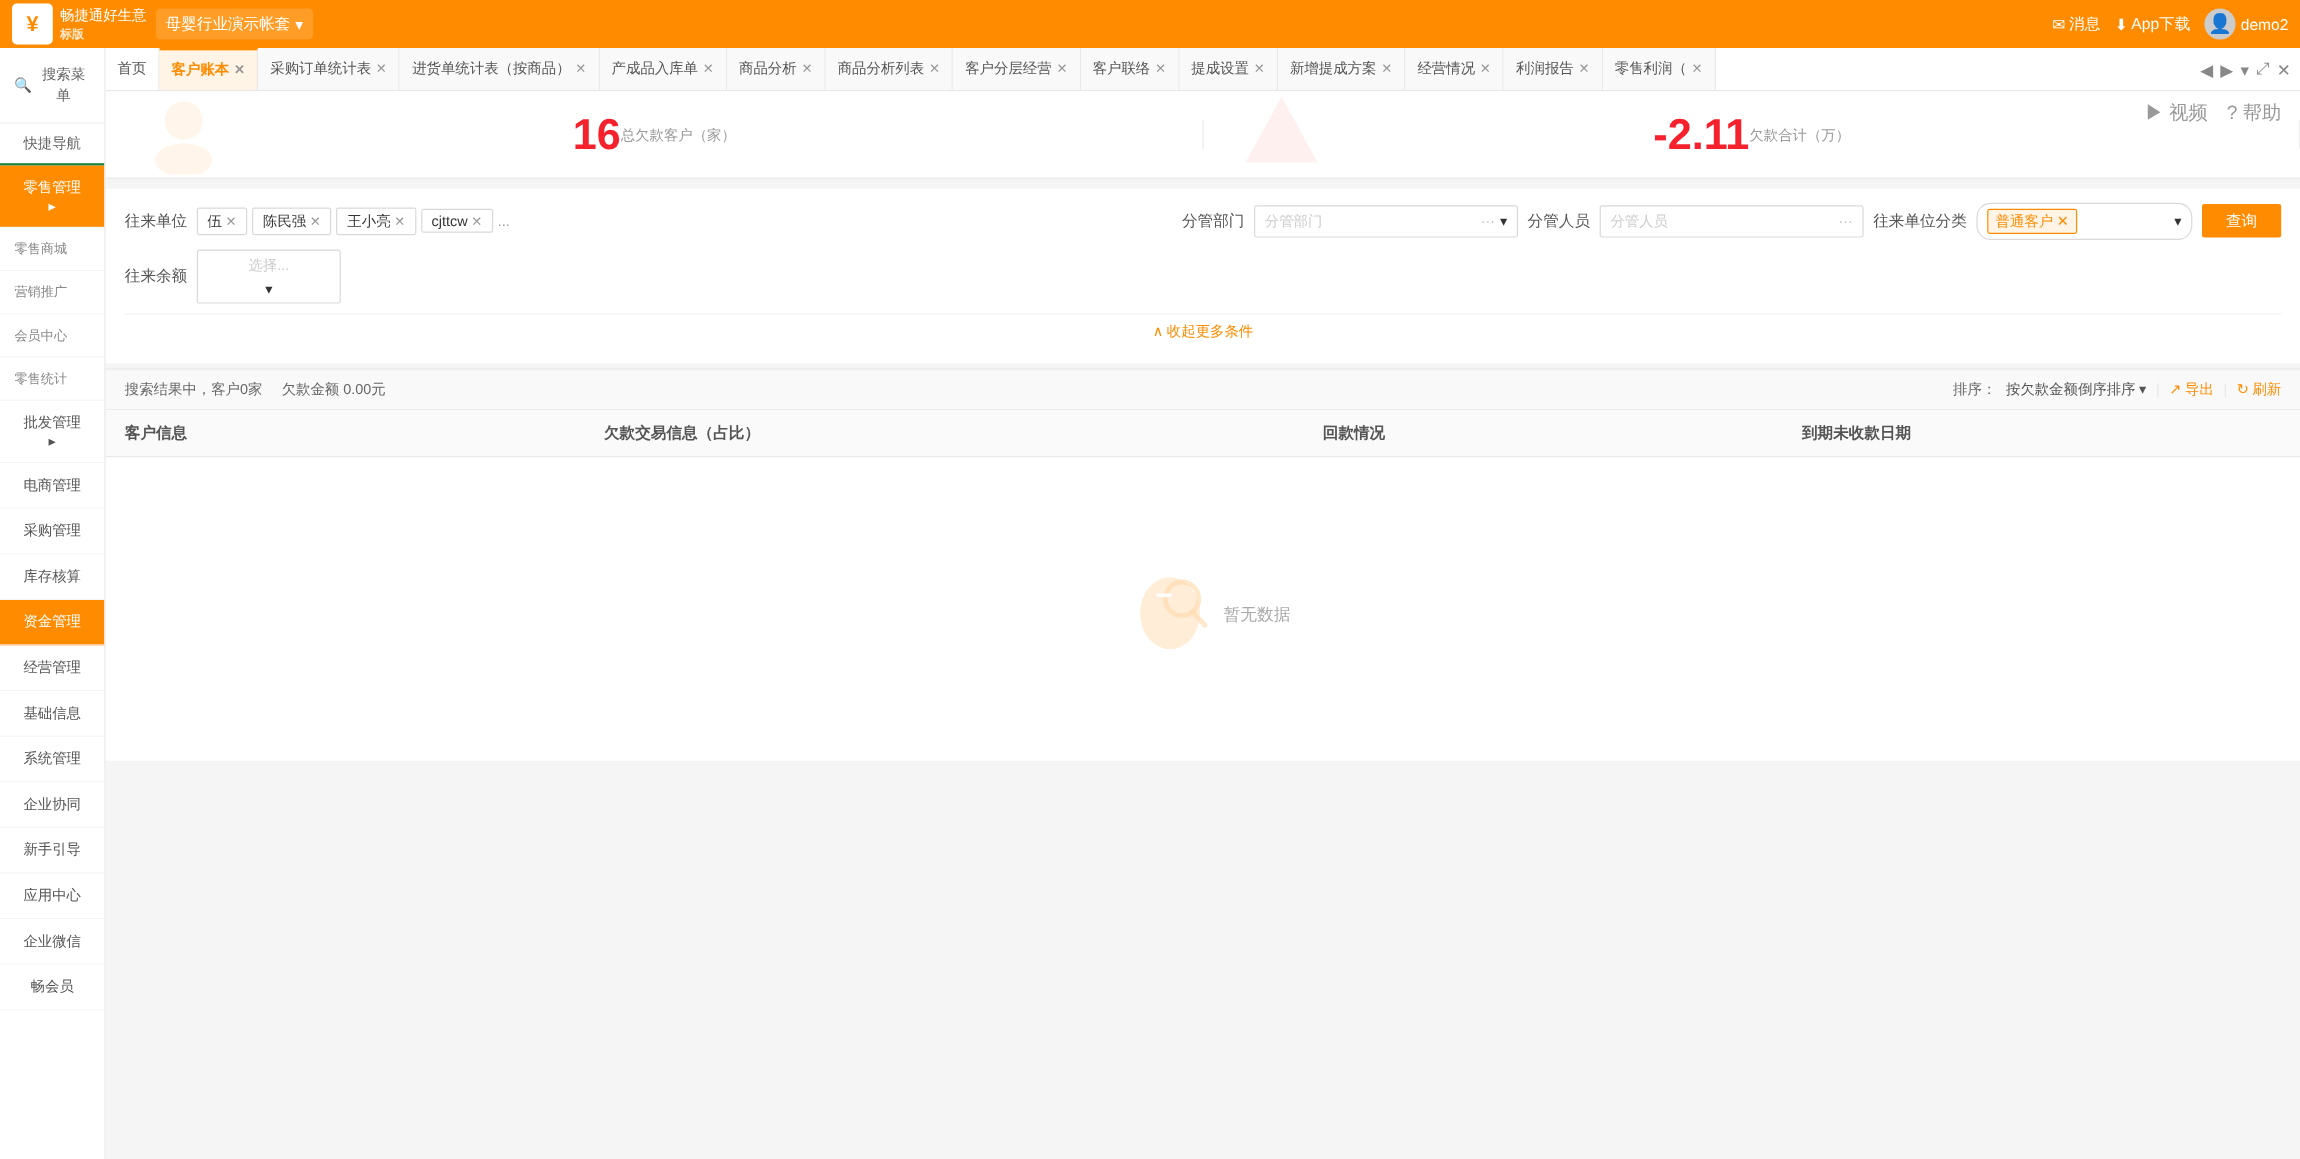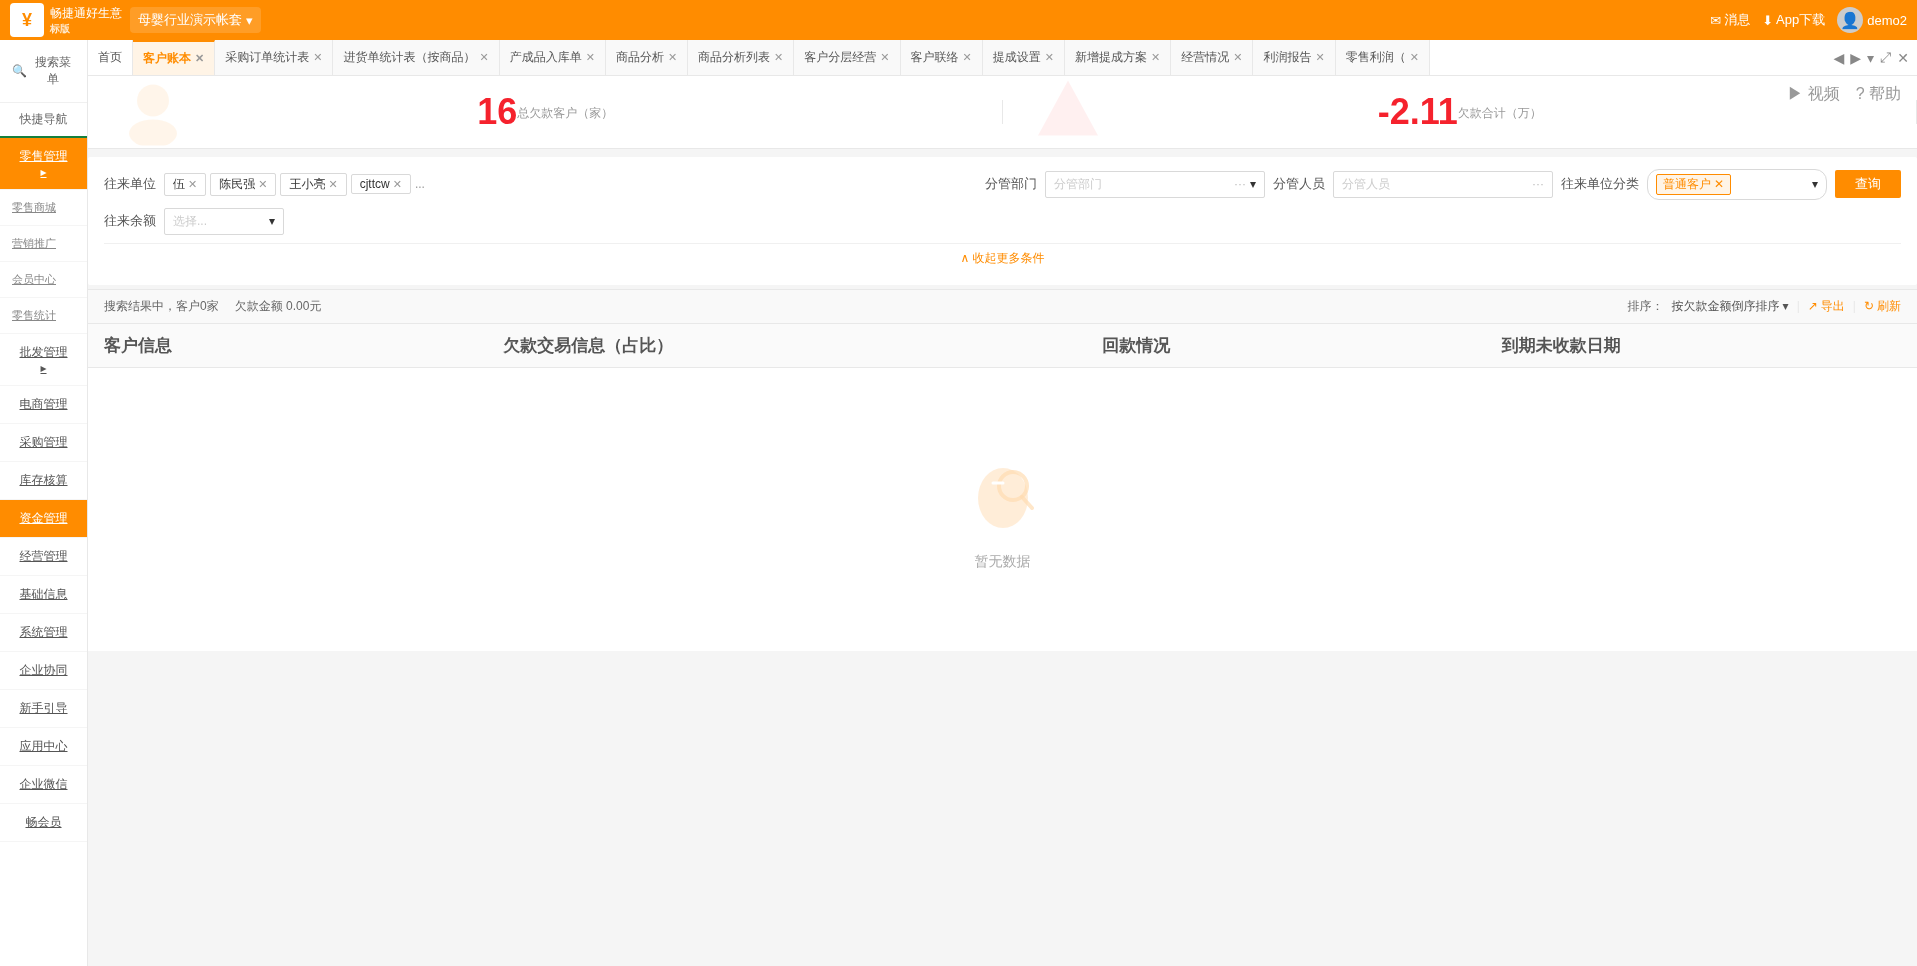--- a/index.html
+++ b/index.html
@@ -22,21 +22,21 @@
     .avatar { width: 26px; height: 26px; border-radius: 50%; background: #ccc; overflow: hidden; display: inline-flex; align-items: center; justify-content: center; font-size: 12px; color: #666; }
 
     
     .main-layout { display: flex; flex: 1; overflow: hidden; }
 
     
     .sidebar { width: 88px; background: #fff; display: flex; flex-direction: column; border-right: 1px solid #e8e8e8; flex-shrink: 0; overflow-y: auto; }
     .sidebar-search { padding: 10px 8px; border-bottom: 1px solid #f0f0f0; }
     .sidebar-search-btn { width: 100%; background: none; border: none; color: #666; font-size: 12px; cursor: pointer; padding: 4px; display: flex; align-items: center; gap: 4px; justify-content: center; }
     .sidebar-nav-btn { padding: 8px 4px; border-bottom: 2px solid #15803d; text-align: center; font-size: 12px; color: #666; cursor: pointer; }
-    .sidebar-item { padding: 10px 16px; text-align: center; font-size: 12px; color: #555; cursor: pointer; border-bottom: 1px solid #f5f5f5; text-decoration: underline; }
+    .sidebar-item { padding: 10px 16px; text-align: center; font-size: 12px; color: #555; cursor: pointer; border-bottom: 1px solid #f5f5f5; }
     .sidebar-item.active { background: #ff8c00; color: white; }
 
     
     .content-area { flex: 1; display: flex; flex-direction: column; overflow: hidden; }
 
     
     .tab-bar {
       display: flex; align-items: center; background: #fff; border-bottom: 1px solid #e8e8e8;
       height: 36px; flex-shrink: 0; overflow: hidden;
     }
@@ -98,28 +98,28 @@
       font-size: 12px; color: #666; margin-top: 4px;
     }
     .results-left { display: flex; gap: 16px; }
     .results-right { display: flex; align-items: center; gap: 8px; }
     .sort-select { display: flex; align-items: center; gap: 3px; cursor: pointer; color: #555; }
     .action-btn { display: flex; align-items: center; gap: 3px; cursor: pointer; color: #ff8c00; }
 
     
     .data-table { width: 100%; background: #fff; margin-top: 0; }
     .table-header { display: flex; padding: 10px 16px; border-bottom: 1px solid #e8e8e8; background: #fafafa; }
-    .table-col { font-size: 17px; color: #555; font-weight: bold; }
+    .table-col { font-size: 13px; color: #555; font-weight: bold; }
     .col-customer { flex: 2; }
     .col-debt { flex: 3; }
     .col-repay { flex: 2; }
     .col-date { flex: 2; }
 
     
-    .empty-state { display: flex; flex-direction: column; align-items: center; justify-content: center; padding: 80px 0; }
+    .empty-state { display: flex; flex-direction: row; align-items: center; justify-content: center; padding: 80px 0; }
     .empty-text { font-size: 14px; color: #aaa; margin-top: 12px; }
 
     
     .query-btn {
       background: #ff8c00; color: white; border: none; border-radius: 2px;
       padding: 5px 20px; font-size: 13px; cursor: pointer;
     }
     .customer-type-select {
       display: flex; align-items: center; gap: 4px; padding: 4px 8px;
       border: 1px solid #d9d9d9; border-radius: 12px; background: #fff;
@@ -378,21 +378,21 @@
             </div>
             <span style="flex:1;"></span>
             <span>▾</span>
           </div>
 
           <button class="query-btn">查询</button>
         </div>
 
         <div class="filter-row">
           <span class="filter-label">往来余额</span>
-          <div class="filter-select" style="min-width:120px;">
+          <div class="filter-select" style="min-width:120px;flex-direction:column;">
             <span style="color:#ccc;flex:1;">选择...</span>
             <span>▾</span>
           </div>
         </div>
 
         <div class="collapse-btn">
           <span>∧</span>
           <span>收起更多条件</span>
         </div>
       </div>

